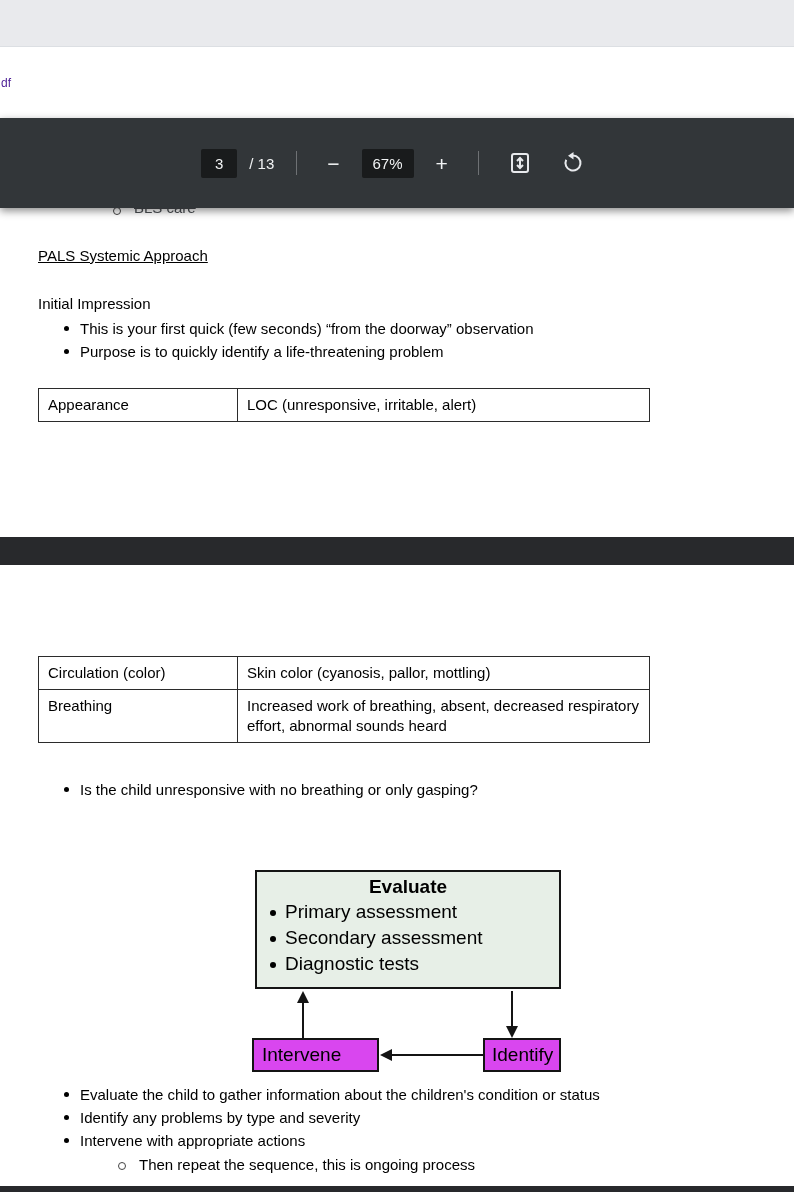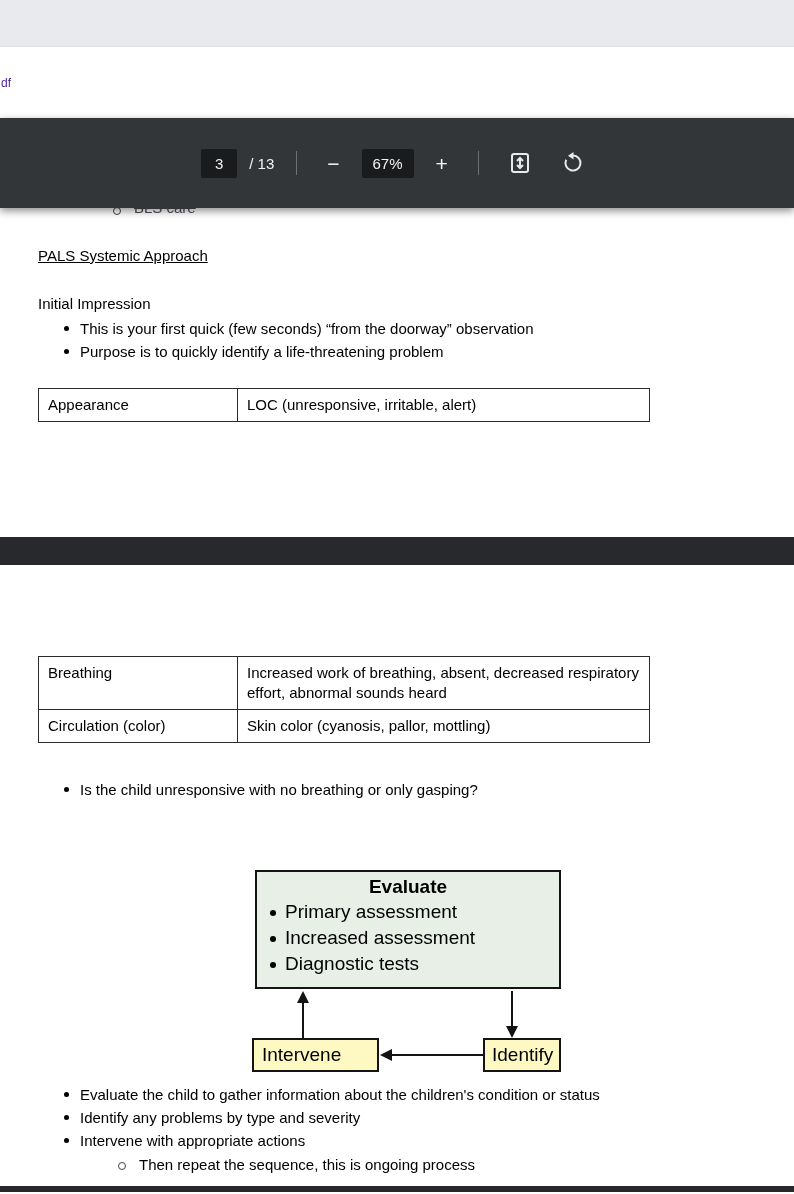--- a/index.html
+++ b/index.html
@@ -50,21 +50,21 @@
   .q-bullet{position:absolute;top:213px;left:64px;width:664px;}
   .page4 .sub-list{position:absolute;top:237px;left:117px;width:618px;}
 
   
   .diagram{position:absolute;top:300px;left:0;width:794px;height:222px;padding-left:24px;}
   .arrows{position:absolute;top:0;left:0;}
   .ev-box{position:absolute;left:255px;top:5px;width:306px;height:119px;background:#e7efe7;border:2px solid #141414;box-sizing:border-box;}
   .ev-title{text-align:center;font-weight:bold;font-size:19px;margin-top:3px;line-height:24px;}
   .ev-item{display:flex;font-size:19px;line-height:26px;margin-left:13px;}
   .dot.d2{width:6px;height:6px;margin:11px 9px 0 0;}
-  .small-box{position:absolute;top:173px;height:34px;border:2px solid #141414;background:#fef9c3;box-sizing:border-box;font-size:19px;display:flex;align-items:center;}
+  .small-box{position:absolute;top:173px;height:34px;border:2px solid #141414;background:#d946ef;box-sizing:border-box;font-size:19px;display:flex;align-items:center;}
   .intervene{left:252px;width:127px;padding-left:8px;}
   .identify{left:483px;width:78px;padding-left:7px;}
 
   .closing-list{position:absolute;top:518px;left:64px;width:680px;}
   .closing-sub{position:absolute;top:589px;left:118px;width:600px;}
 </style>
 </head>
 <body>
 
 <div class="stage">
@@ -126,27 +126,27 @@
       </table>
   </div>
 
   <div class="page-gap g1"></div>
 
   <div class="page page4">
 
     <table class="doc-table t2">
       <tbody>
           <tr>
+        <td class="cl">Circulation (color)</td>
+        <td class="cv">Skin color (cyanosis, pallor, mottling)</td>
+      </tr>
+      <tr>
         <td class="cl">Breathing</td>
         <td class="cv">Increased work of breathing, absent, decreased respiratory
 effort, abnormal sounds heard</td>
-      </tr>
-      <tr>
-        <td class="cl">Circulation (color)</td>
-        <td class="cv">Skin color (cyanosis, pallor, mottling)</td>
       </tr>
     </tbody>
       </table>
 
     <div class="bullet-item q-bullet">
       <span class="dot"></span>
       <span>Is the child unresponsive with no breathing or only gasping?</span>
     </div>
 
 
@@ -161,21 +161,21 @@
       </svg>
 
       <div class="ev-box">
         <div class="ev-title">Evaluate</div>
         <div class="ev-item">
           <span class="dot d2"></span>
           <span>Primary assessment</span>
         </div>
         <div class="ev-item">
           <span class="dot d2"></span>
-          <span>Increased assessment</span>
+          <span>Secondary assessment</span>
         </div>
         <div class="ev-item">
           <span class="dot d2"></span>
           <span>Diagnostic tests</span>
         </div>
       </div>
 
       <div class="small-box intervene">Intervene</div>
       <div class="small-box identify">Identify</div>
     </div>

